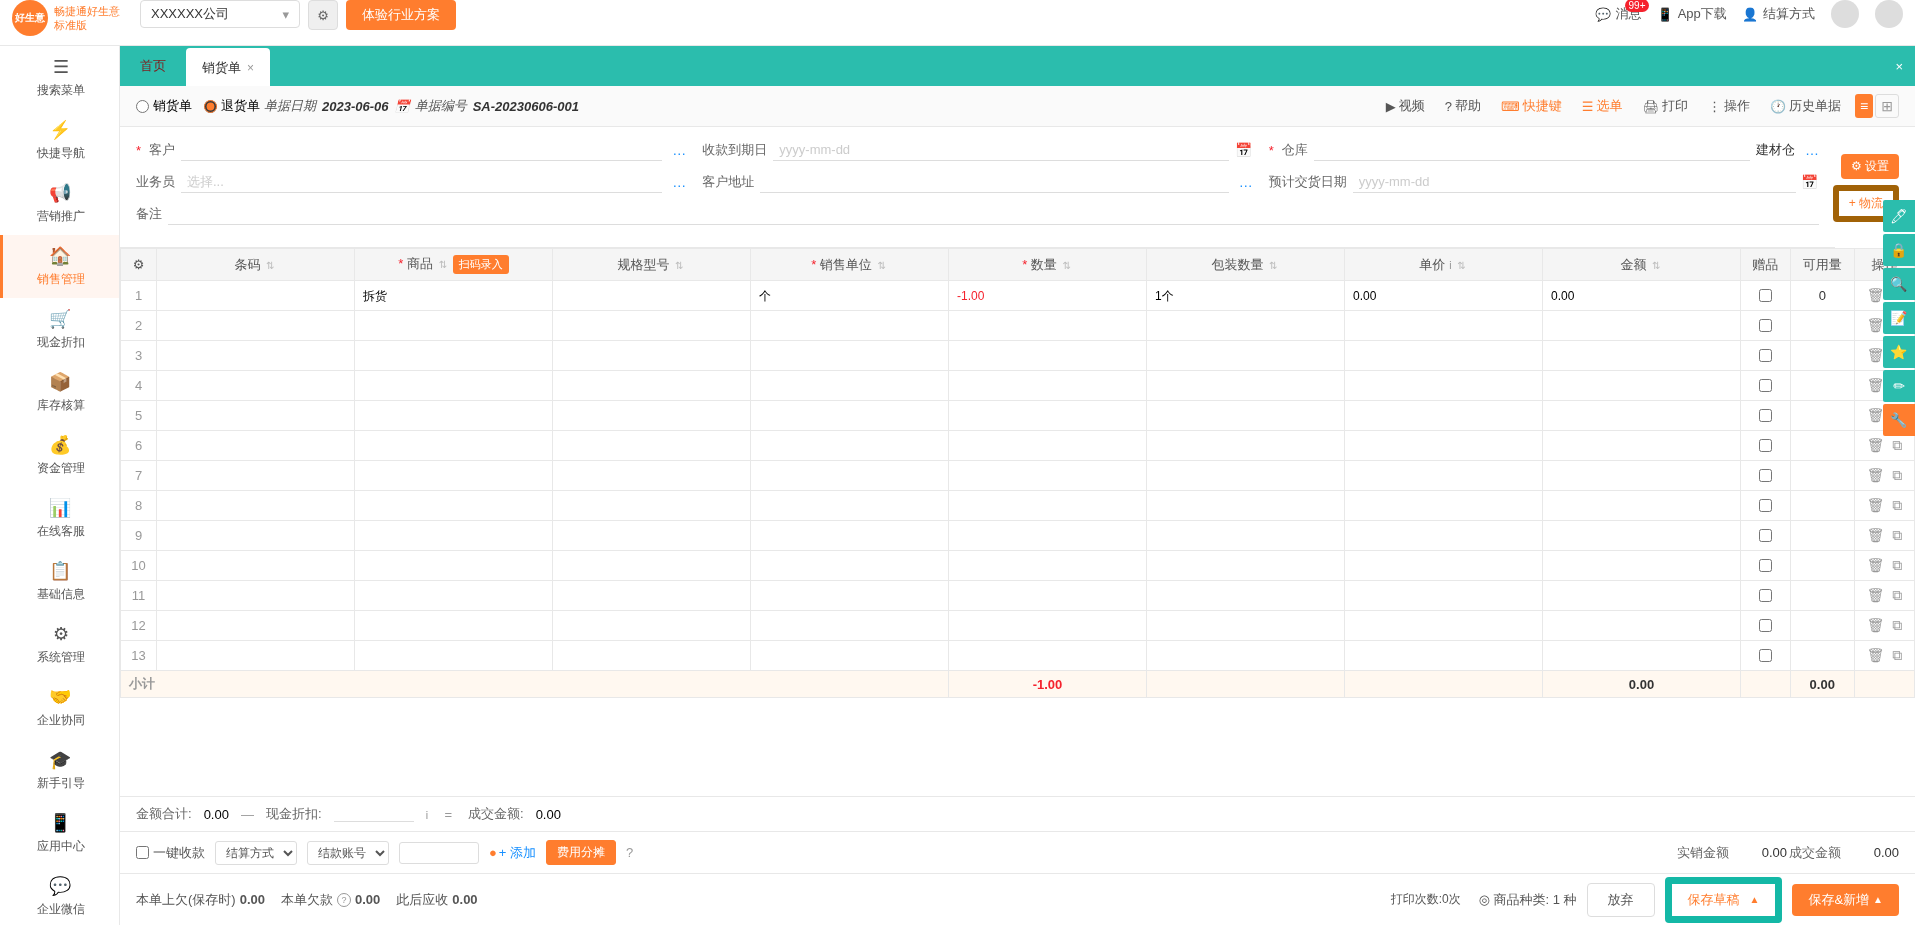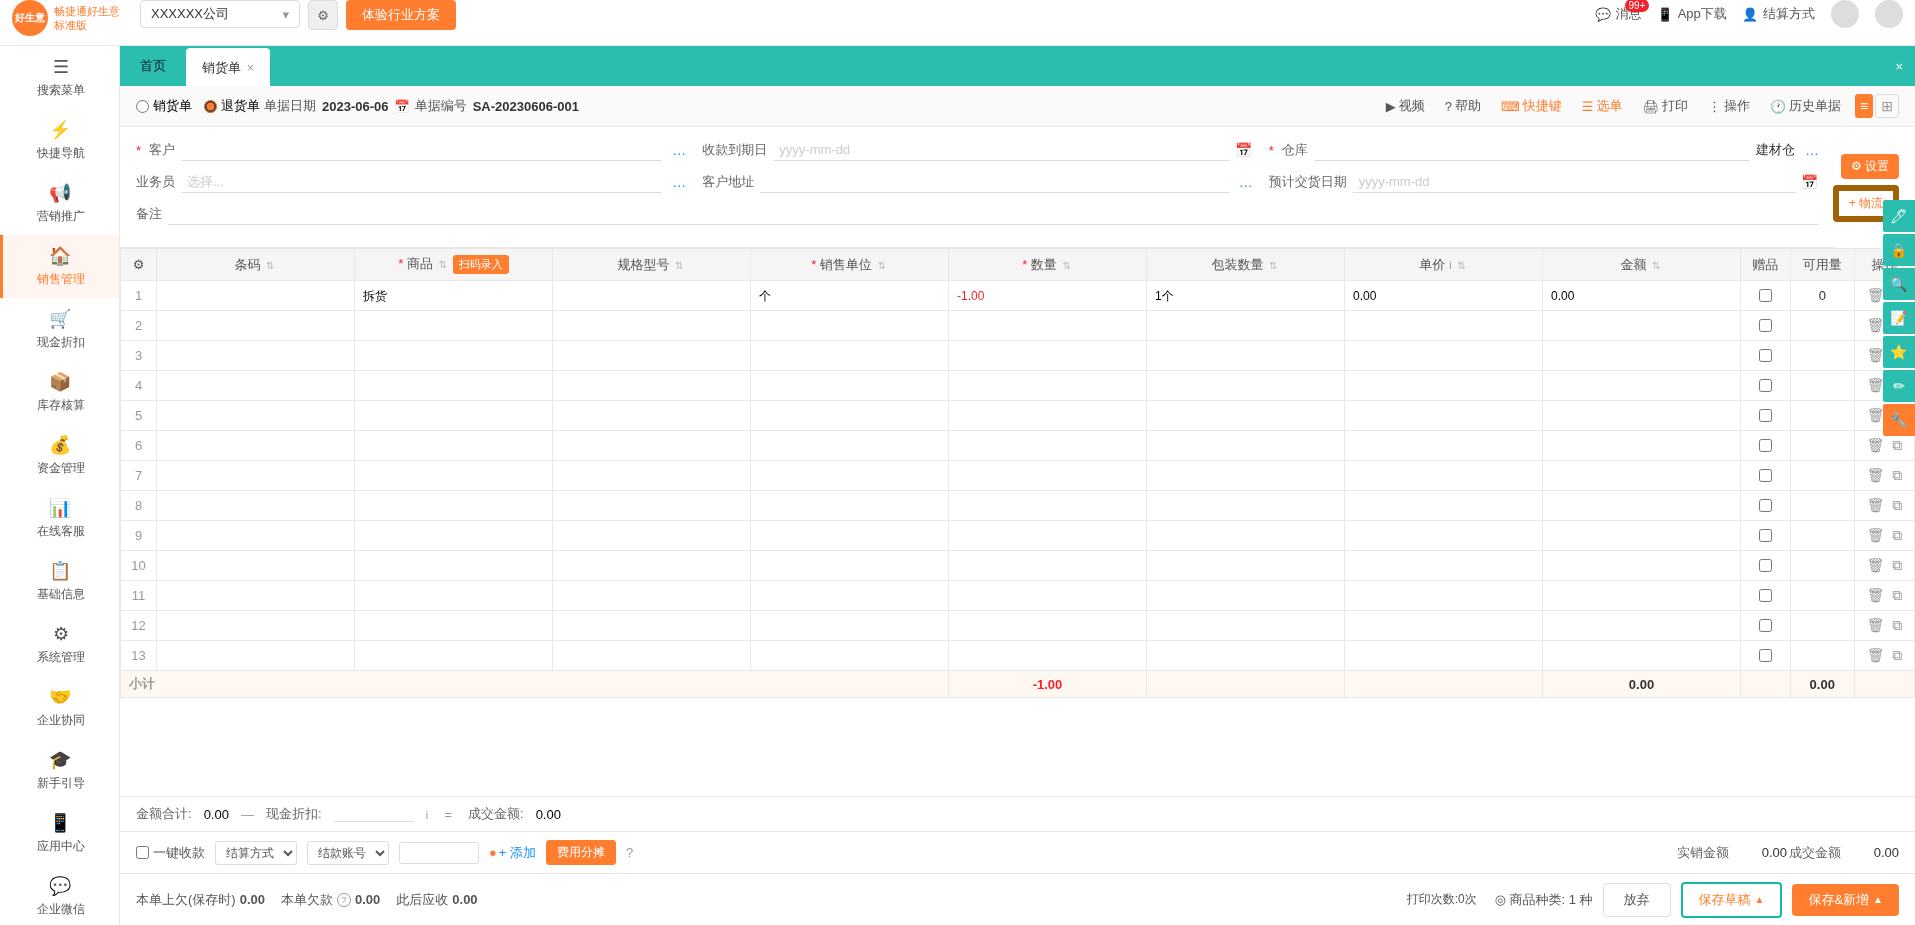--- a/index.html
+++ b/index.html
@@ -28,34 +28,34 @@
     .sidebar-item { display: flex; flex-direction: column; align-items: center; padding: 10px 4px; cursor: pointer; color: #555; border-left: 3px solid transparent; }
     .sidebar-item.active { background: #fff5f0; color: #ff7d2e; border-left-color: #ff7d2e; }
     .sidebar-icon { font-size: 18px; margin-bottom: 4px; }
     .sidebar-label { font-size: 12px; }
 
     
     .content-area { flex: 1; display: flex; flex-direction: column; overflow: hidden; }
 
     
     .tab-bar { background: #2bbdad; display: flex; align-items: center; height: 40px; flex-shrink: 0; }
-    .tab-home { color: #0f172a; padding: 0 20px; height: 100%; display: flex; align-items: center; cursor: pointer; font-size: 13px; }
+    .tab-home { color: #7f1d1d; padding: 0 20px; height: 100%; display: flex; align-items: center; cursor: pointer; font-size: 13px; }
     .tab-active { background: white; color: #333; padding: 0 16px; height: 100%; display: flex; align-items: center; cursor: pointer; font-size: 13px; border-radius: 4px 4px 0 0; margin-top: 4px; }
     .tab-close { margin-left: 6px; color: #999; cursor: pointer; font-size: 12px; }
     .tab-bar-right { margin-left: auto; color: white; padding-right: 12px; cursor: pointer; }
 
     
     .page-content { flex: 1; background: white; overflow-y: auto; display: flex; flex-direction: column; }
 
     
     .toolbar { display: flex; align-items: center; padding: 8px 16px; border-bottom: 1px solid #e8e8e8; background: #fafafa; flex-shrink: 0; flex-wrap: wrap; gap: 4px; }
     .radio-group { display: flex; align-items: center; gap: 12px; }
     .radio-item { display: flex; align-items: center; gap: 4px; cursor: pointer; }
     .radio-item input[type=radio] { accent-color: #ff7d2e; }
-    .toolbar-field { display: flex; align-items: center; gap: 6px; font-size: 13px; color: #555; }
+    .toolbar-field { display: flex; align-items: center; gap: 6px; font-size: 13px; color: #555; font-style: italic; }
     .toolbar-spacer { flex: 1; }
     .toolbar-right { display: flex; align-items: center; gap: 8px; }
     .toolbar-btn { display: flex; align-items: center; gap: 3px; font-size: 12px; color: #555; cursor: pointer; padding: 3px 6px; border-radius: 3px; }
     .toolbar-btn-orange { color: #ff7d2e; }
 
     
     .form-area { padding: 12px 16px; border-bottom: 1px solid #e8e8e8; flex-shrink: 0; }
     .form-row { display: flex; align-items: center; margin-bottom: 10px; gap: 16px; }
     .form-field { display: flex; align-items: center; gap: 6px; flex: 1; }
     .form-label { color: #666; white-space: nowrap; font-size: 13px; }
@@ -111,21 +111,21 @@
 
     
     .action-bar { height: 52px; background: white; border-top: 1px solid #e8e8e8; display: flex; align-items: center; padding: 0 16px; flex-shrink: 0; }
     .action-info { display: flex; align-items: center; gap: 16px; font-size: 12px; color: #555; }
     .action-info-item { display: flex; align-items: center; gap: 4px; }
     .info-circle { width: 14px; height: 14px; border-radius: 50%; border: 1px solid #999; display: flex; align-items: center; justify-content: center; font-size: 9px; color: #999; cursor: pointer; }
     .action-btns { margin-left: auto; display: flex; align-items: center; gap: 10px; }
     .print-info { font-size: 12px; color: #555; margin-right: 8px; }
     .goods-type { font-size: 12px; color: #555; cursor: pointer; }
     .btn-abandon { border: 1px solid #ddd; background: white; color: #555; border-radius: 4px; padding: 7px 20px; cursor: pointer; font-size: 13px; }
-    .btn-save-draft { border: 2px solid #14b8a6; background: white; color: #ff7d2e; border-radius: 4px; padding: 7px 16px; cursor: pointer; font-size: 13px; display: flex; align-items: center; gap: 4px; }
+    .btn-save-draft { border: 7px solid #14b8a6; background: white; color: #ff7d2e; border-radius: 4px; padding: 7px 16px; cursor: pointer; font-size: 13px; display: flex; align-items: center; gap: 10px; }
     .btn-save-new { background: #ff7d2e; color: white; border: none; border-radius: 4px; padding: 7px 16px; cursor: pointer; font-size: 13px; display: flex; align-items: center; gap: 4px; }
     .btn-arrow { font-size: 10px; }
 
     
     .right-float { position: fixed; right: 0; top: 200px; display: flex; flex-direction: column; gap: 2px; z-index: 100; }
     .float-btn { width: 32px; height: 32px; background: #2bbdad; color: white; display: flex; align-items: center; justify-content: center; cursor: pointer; font-size: 14px; border-radius: 2px 0 0 2px; }
     .float-btn-orange { background: #ff7d2e; }
   </style>
 </head>
 <body>

